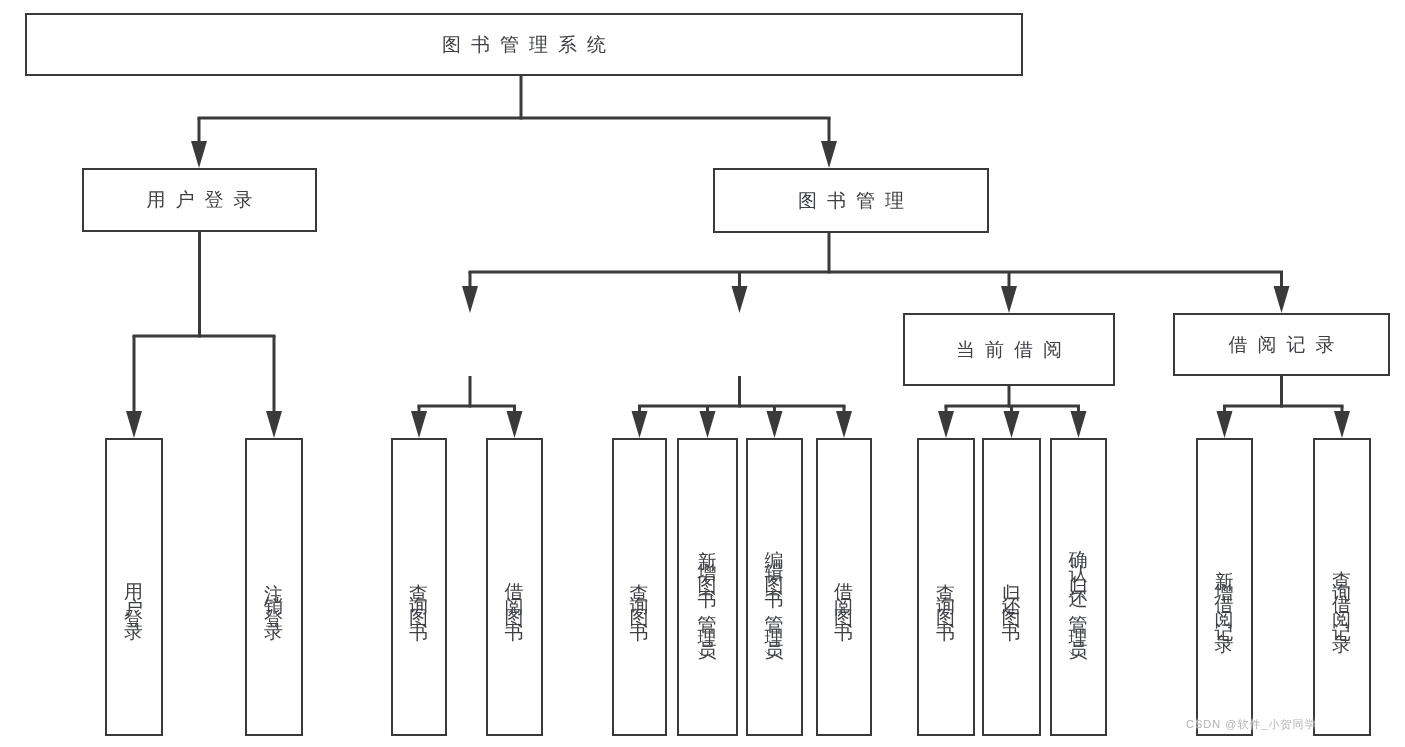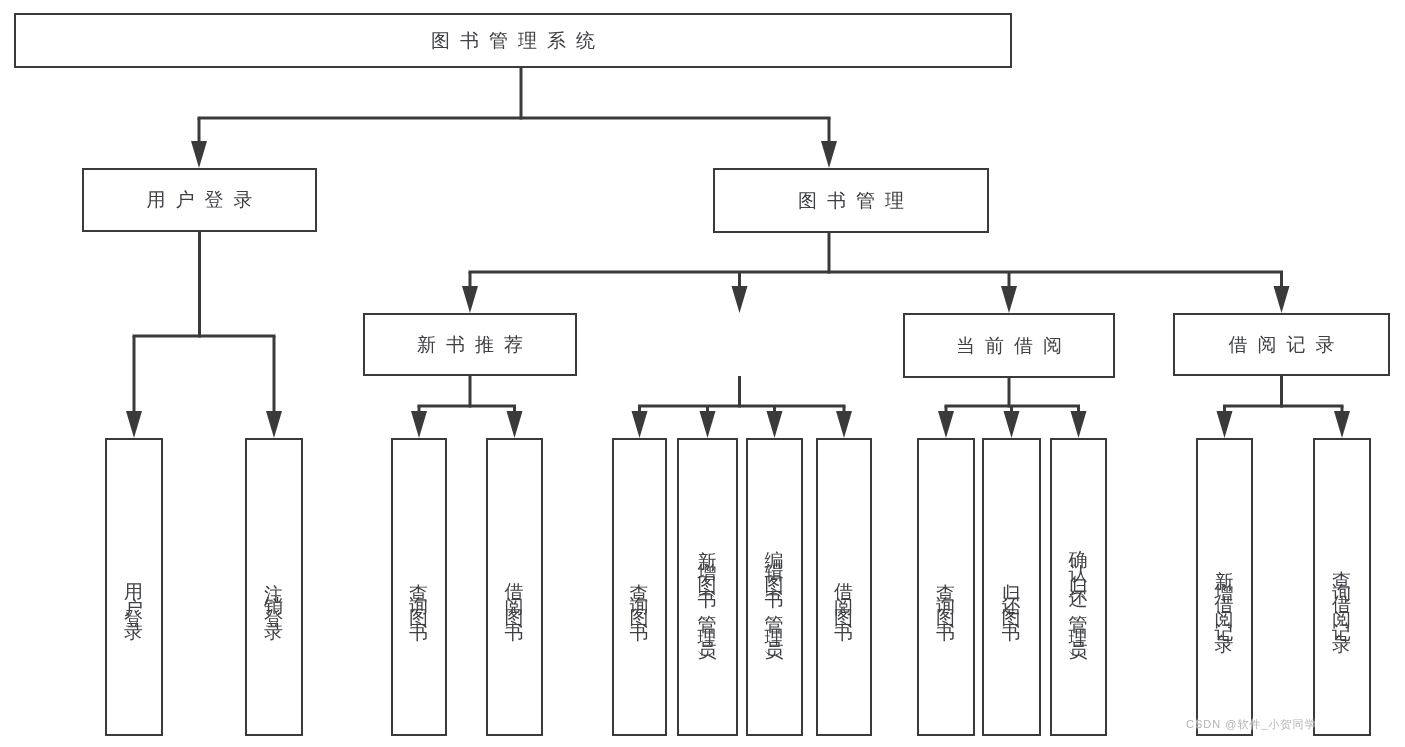--- a/index.html
+++ b/index.html
@@ -99,35 +99,32 @@
         <path d="M1281.5 376 V407.5" fill="none"></path>
         <path d="M1223 406 H1343.5" fill="none"></path>
         <path d="M1224.5 406 V412" fill="none"></path>
         <path d="M1342 406 V412" fill="none"></path>
         <polygon points="1216.5,411 1232.5,411 1224.5,438" stroke="none"></polygon>
         <polygon points="1334,411 1350,411 1342,438" stroke="none"></polygon>
       </g>
     </g>
   </svg>
 
-  <div class="box" style="left:14px;top:13px;width:998px;height:55px">
+  <div class="box" style="left:25px;top:13px;width:998px;height:63px">
     <span class="hlabel">图书管理系统</span>
   </div>
 
   <div class="box" style="left:82px;top:168px;width:235px;height:64px">
     <span class="hlabel">用户登录</span>
   </div>
   <div class="box" style="left:713px;top:168px;width:276px;height:65px">
     <span class="hlabel">图书管理</span>
   </div>
 
-  <div class="box" style="left:363px;top:313px;width:214px;height:63px">
-    <span class="hlabel">新书推荐</span>
-  </div>
-  <div class="box" style="left:903px;top:313px;width:212px;height:65px">
+  <div class="box" style="left:903px;top:313px;width:212px;height:73px">
     <span class="hlabel">当前借阅</span>
   </div>
   <div class="box" style="left:1173px;top:313px;width:217px;height:63px">
     <span class="hlabel">借阅记录</span>
   </div>
 
   <div class="box" style="left:105px;top:438px;width:58px;height:298px">
     <span class="vlabel">用户登录</span>
   </div>
   <div class="box" style="left:245px;top:438px;width:58px;height:298px">

